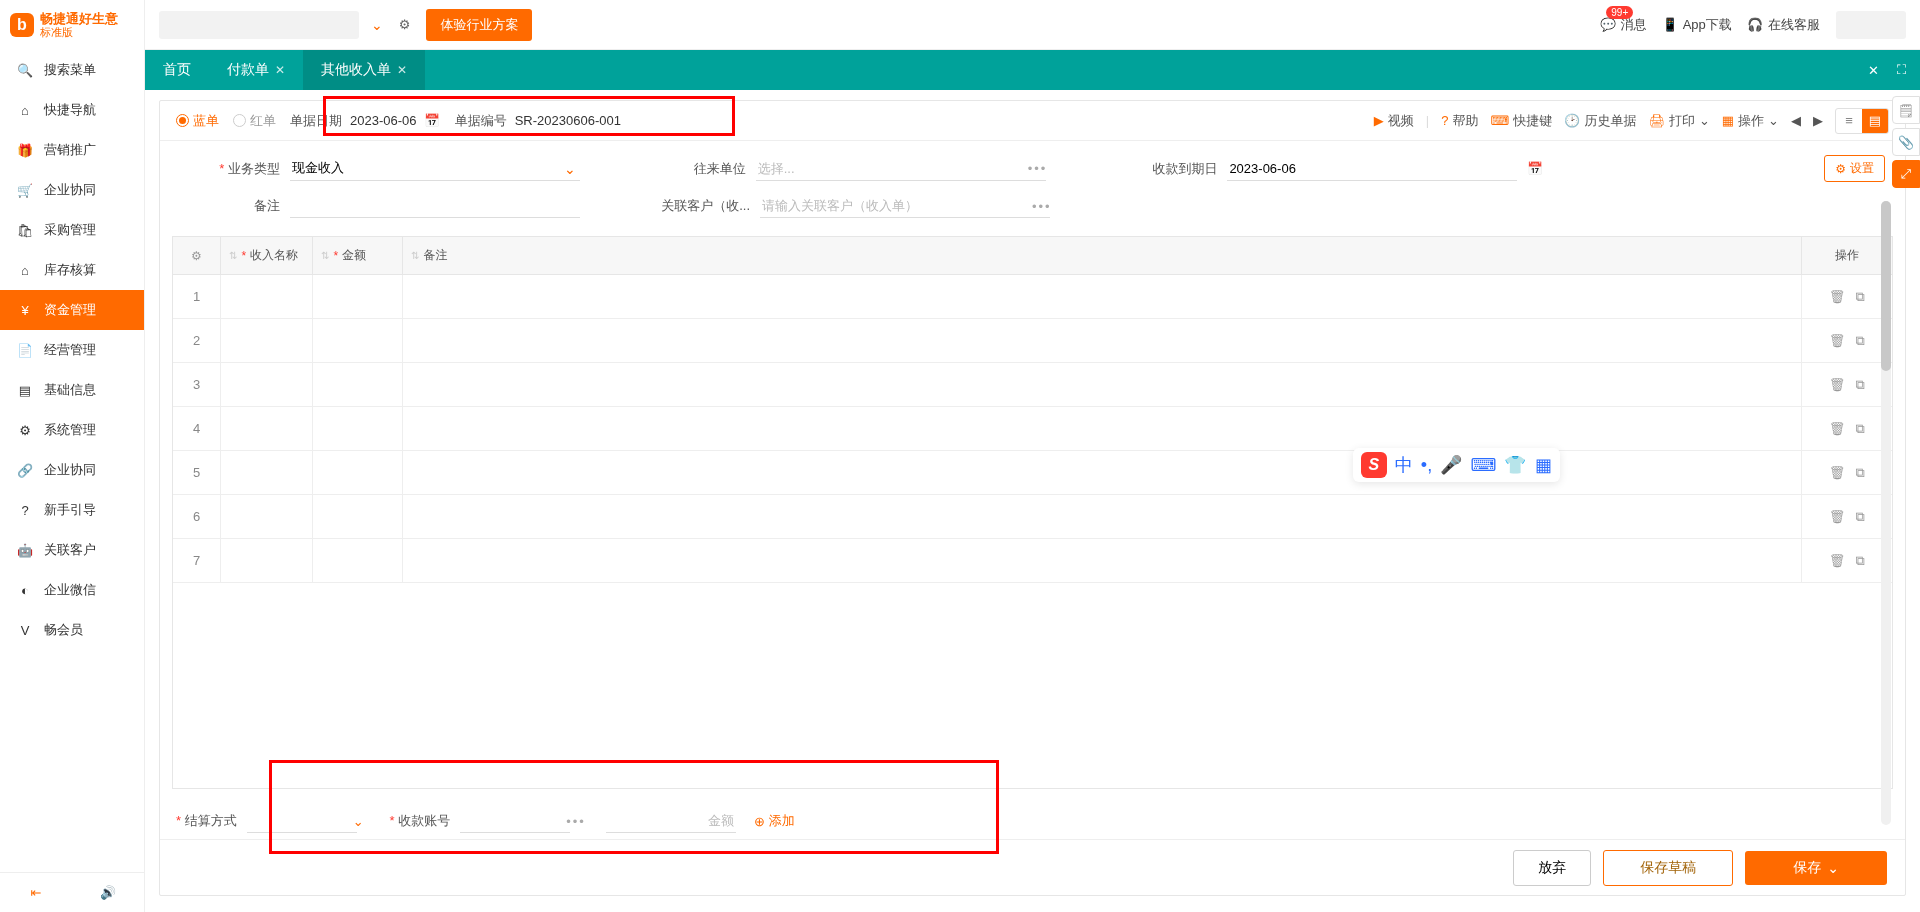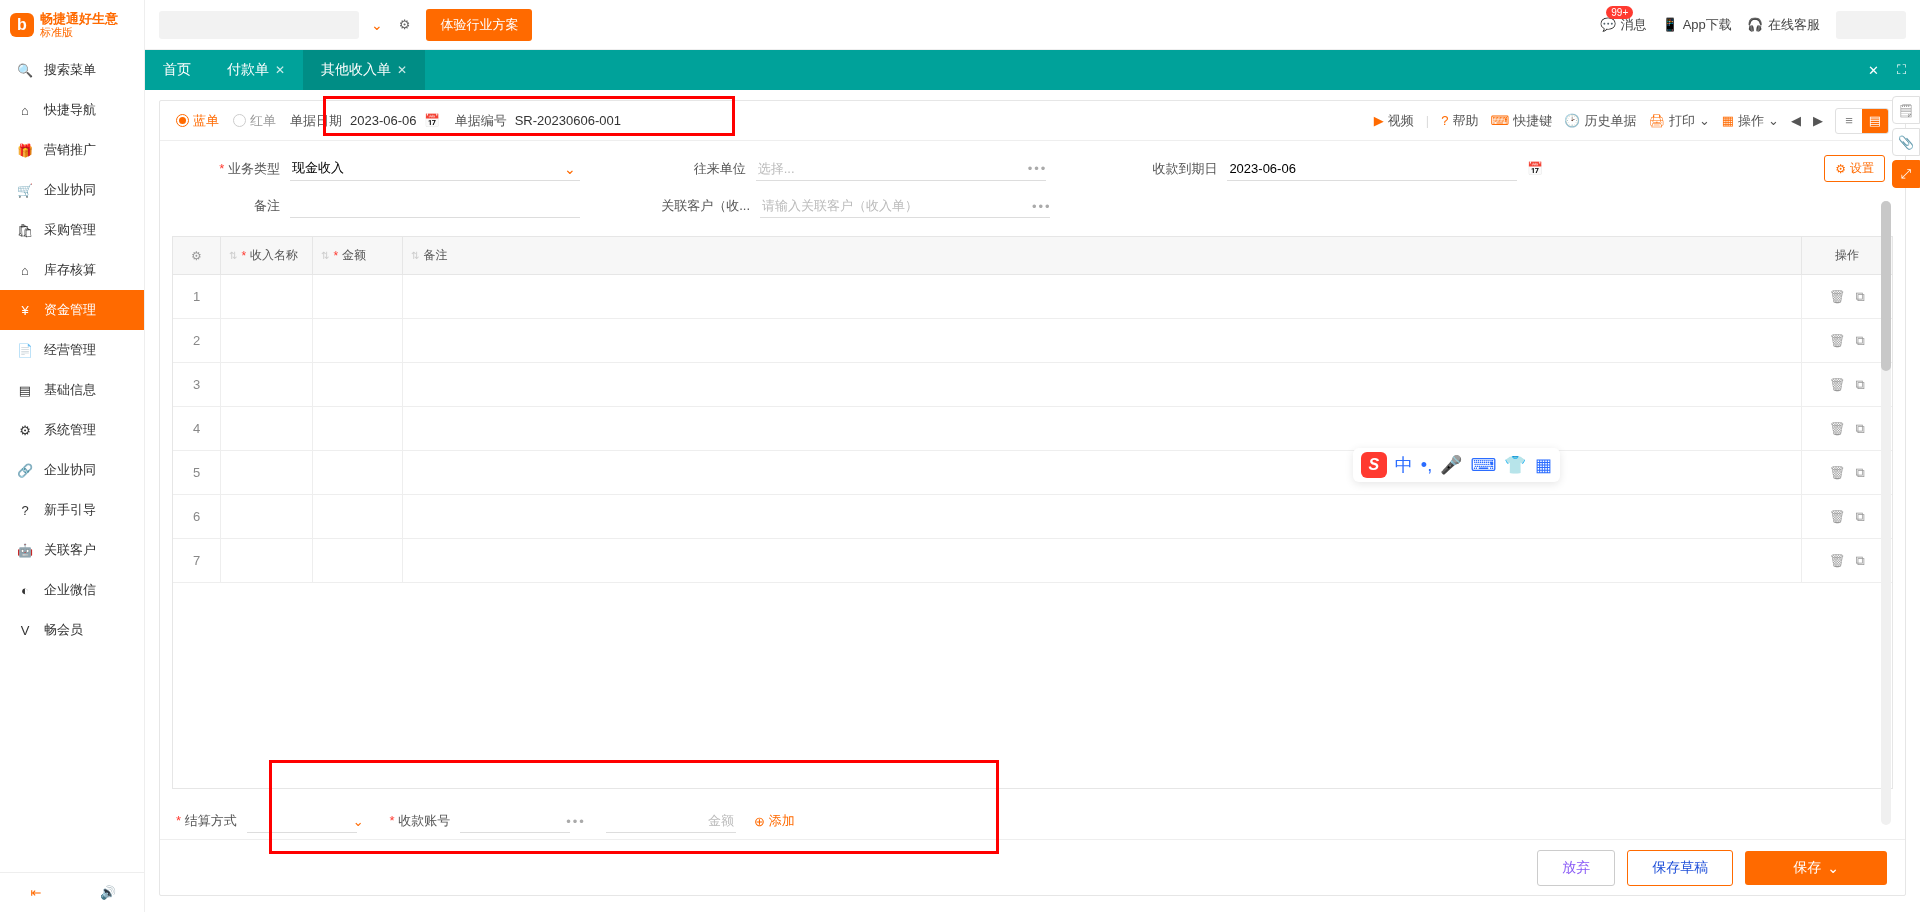--- a/index.html
+++ b/index.html
@@ -92,22 +92,22 @@
 .gc-ops span { cursor: pointer; }
 .grid-sum { height: 36px; background: #fff8ec; display: flex; align-items: center; border-bottom: none; }
 .settle-row { padding: 12px 16px 6px; display: flex; align-items: center; gap: 10px; font-size: 13px; }
 .sr-lbl { color: #555; }
 .sr-input { border: none; border-bottom: 1px solid #ddd; padding: 4px 2px; width: 110px; background: transparent; outline: none; font-size: 13px; }
 .sr-input.w130 { width: 130px; }
 .sr-dd { color: #ff6a00; margin-left: -14px; }
 .sr-more { color: #aaa; letter-spacing: 2px; margin-left: -14px; cursor: pointer; }
 .sr-add { color: #ff6a00; display: flex; align-items: center; gap: 4px; cursor: pointer; margin-left: 8px; }
 .footer-bar { height: 56px; display: flex; align-items: center; justify-content: flex-end; padding: 0 18px; gap: 12px; border-top: 1px solid #eee; }
-.btn-plain { border: 1px solid #ccc; background: #fff; color: #8b5cf6; padding: 8px 24px; border-radius: 3px; cursor: pointer; font-size: 14px; }
-.btn-outline { border: 1px solid #ff6a00; background: #fff; color: #1d4ed8; padding: 8px 24px; border-radius: 3px; cursor: pointer; font-size: 14px; }
+.btn-plain { border: 1px solid #ccc; background: #fff; color: #000000; padding: 8px 24px; border-radius: 3px; cursor: pointer; font-size: 14px; }
+.btn-outline { border: 1px solid #ff6a00; background: #fff; color: #a16207; padding: 8px 36px; border-radius: 3px; cursor: pointer; font-size: 14px; }
 .btn-primary { border: none; background: #ff6a00; color: #fff; padding: 8px 48px; border-radius: 3px; cursor: pointer; font-size: 14px; display: flex; align-items: center; gap: 6px; }
 .side-rail { position: absolute; right: 0; top: 96px; display: flex; flex-direction: column; gap: 4px; }
 .rail-btn { width: 28px; height: 28px; background: #fff; border: 1px solid #e0e0e0; border-radius: 4px 0 0 4px; display: flex; align-items: center; justify-content: center; cursor: pointer; color: #888; }
 .rail-btn.on { background: #ff6a00; color: #fff; border-color: #ff6a00; }
 .ime-bar { position: fixed; right: 360px; bottom: 430px; display: flex; align-items: center; gap: 8px; background: #fff; padding: 4px 8px; border-radius: 6px; box-shadow: 0 2px 8px rgba(0,0,0,.1); }
 .ime-logo { width: 26px; height: 26px; background: #ff3a30; color: #fff; border-radius: 6px; display: flex; align-items: center; justify-content: center; font-weight: bold; font-size: 16px; font-style: italic; }
 .ime-ic { color: #2b6cff; font-size: 18px; }
 .scroll-stub { position: absolute; right: 14px; top: 100px; bottom: 70px; width: 10px; background: #f0f0f0; border-radius: 5px; }
 .scroll-thumb { width: 100%; height: 170px; background: #c8c8c8; border-radius: 5px; }
 input::placeholder { color: #bbb; }

